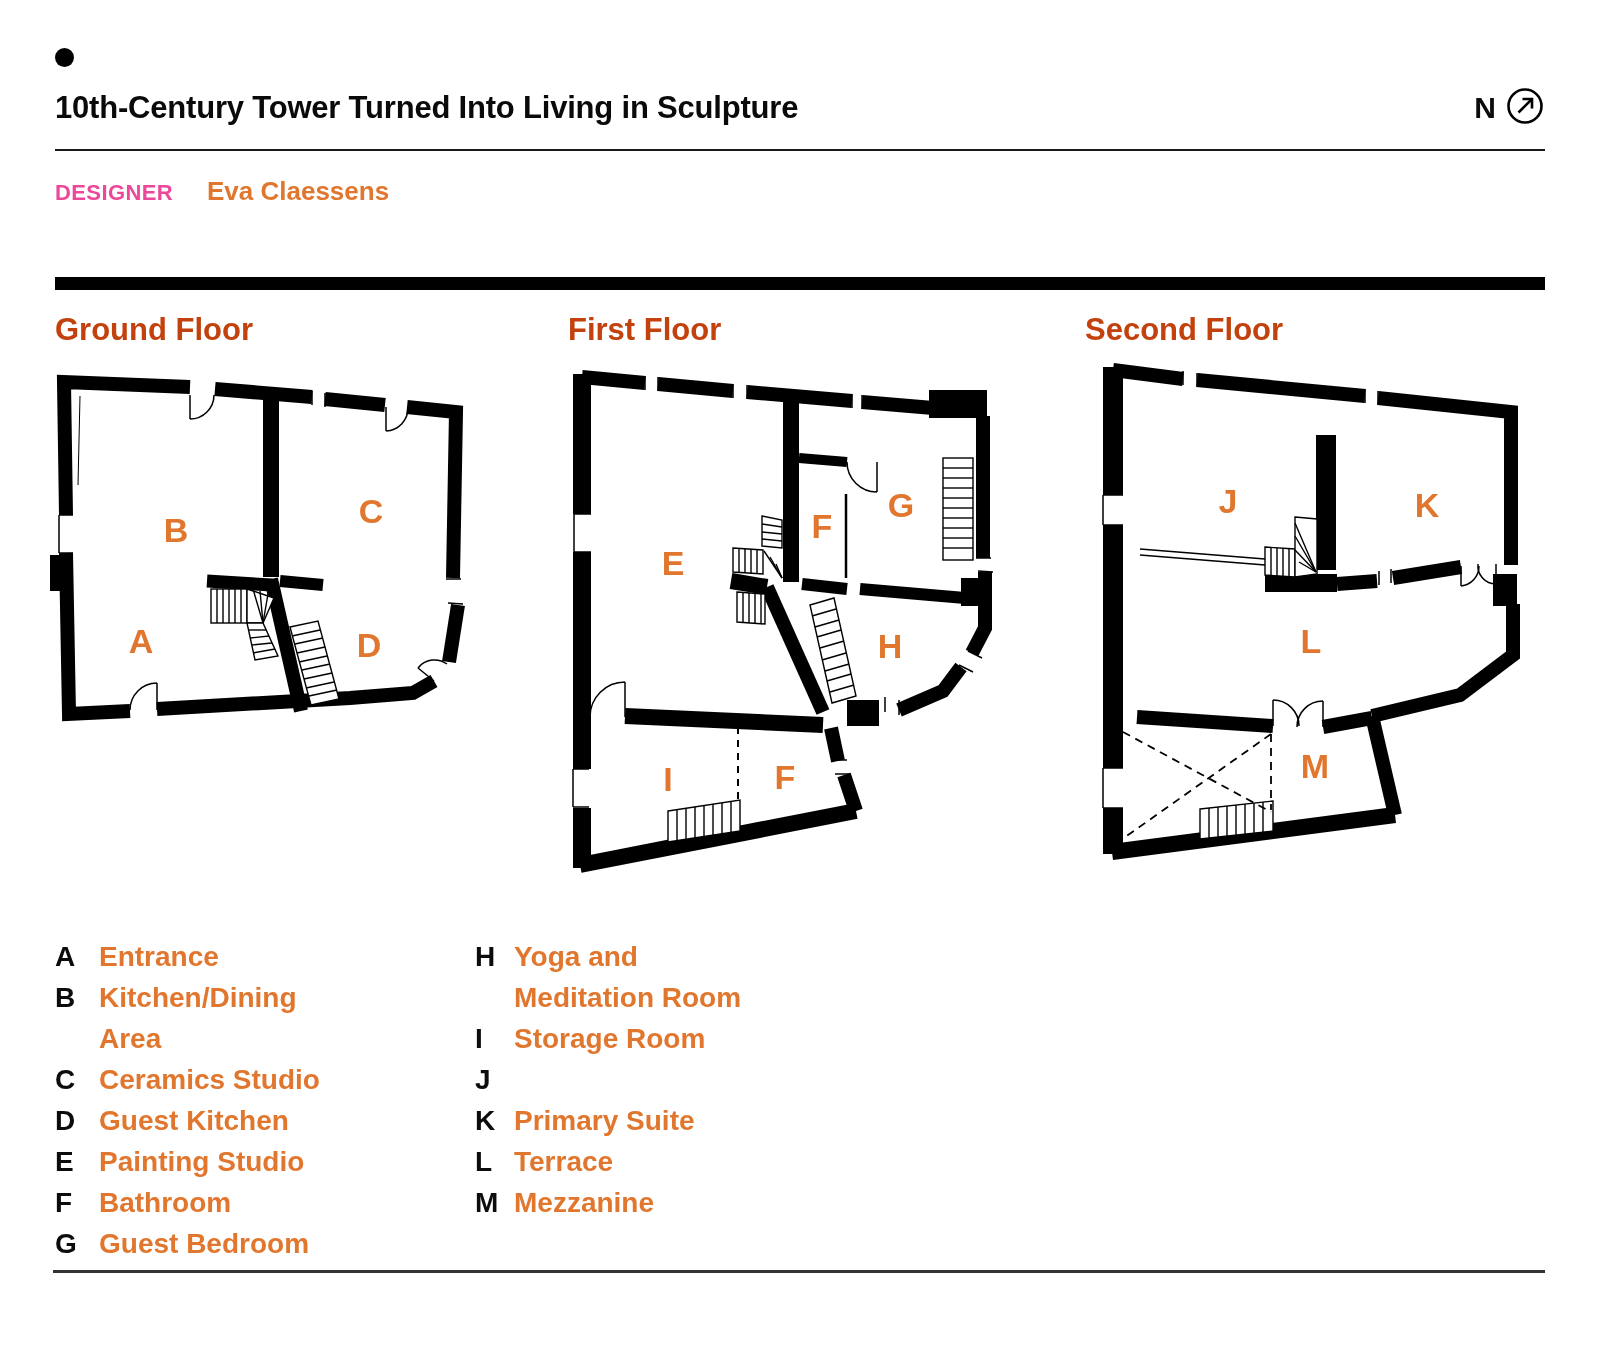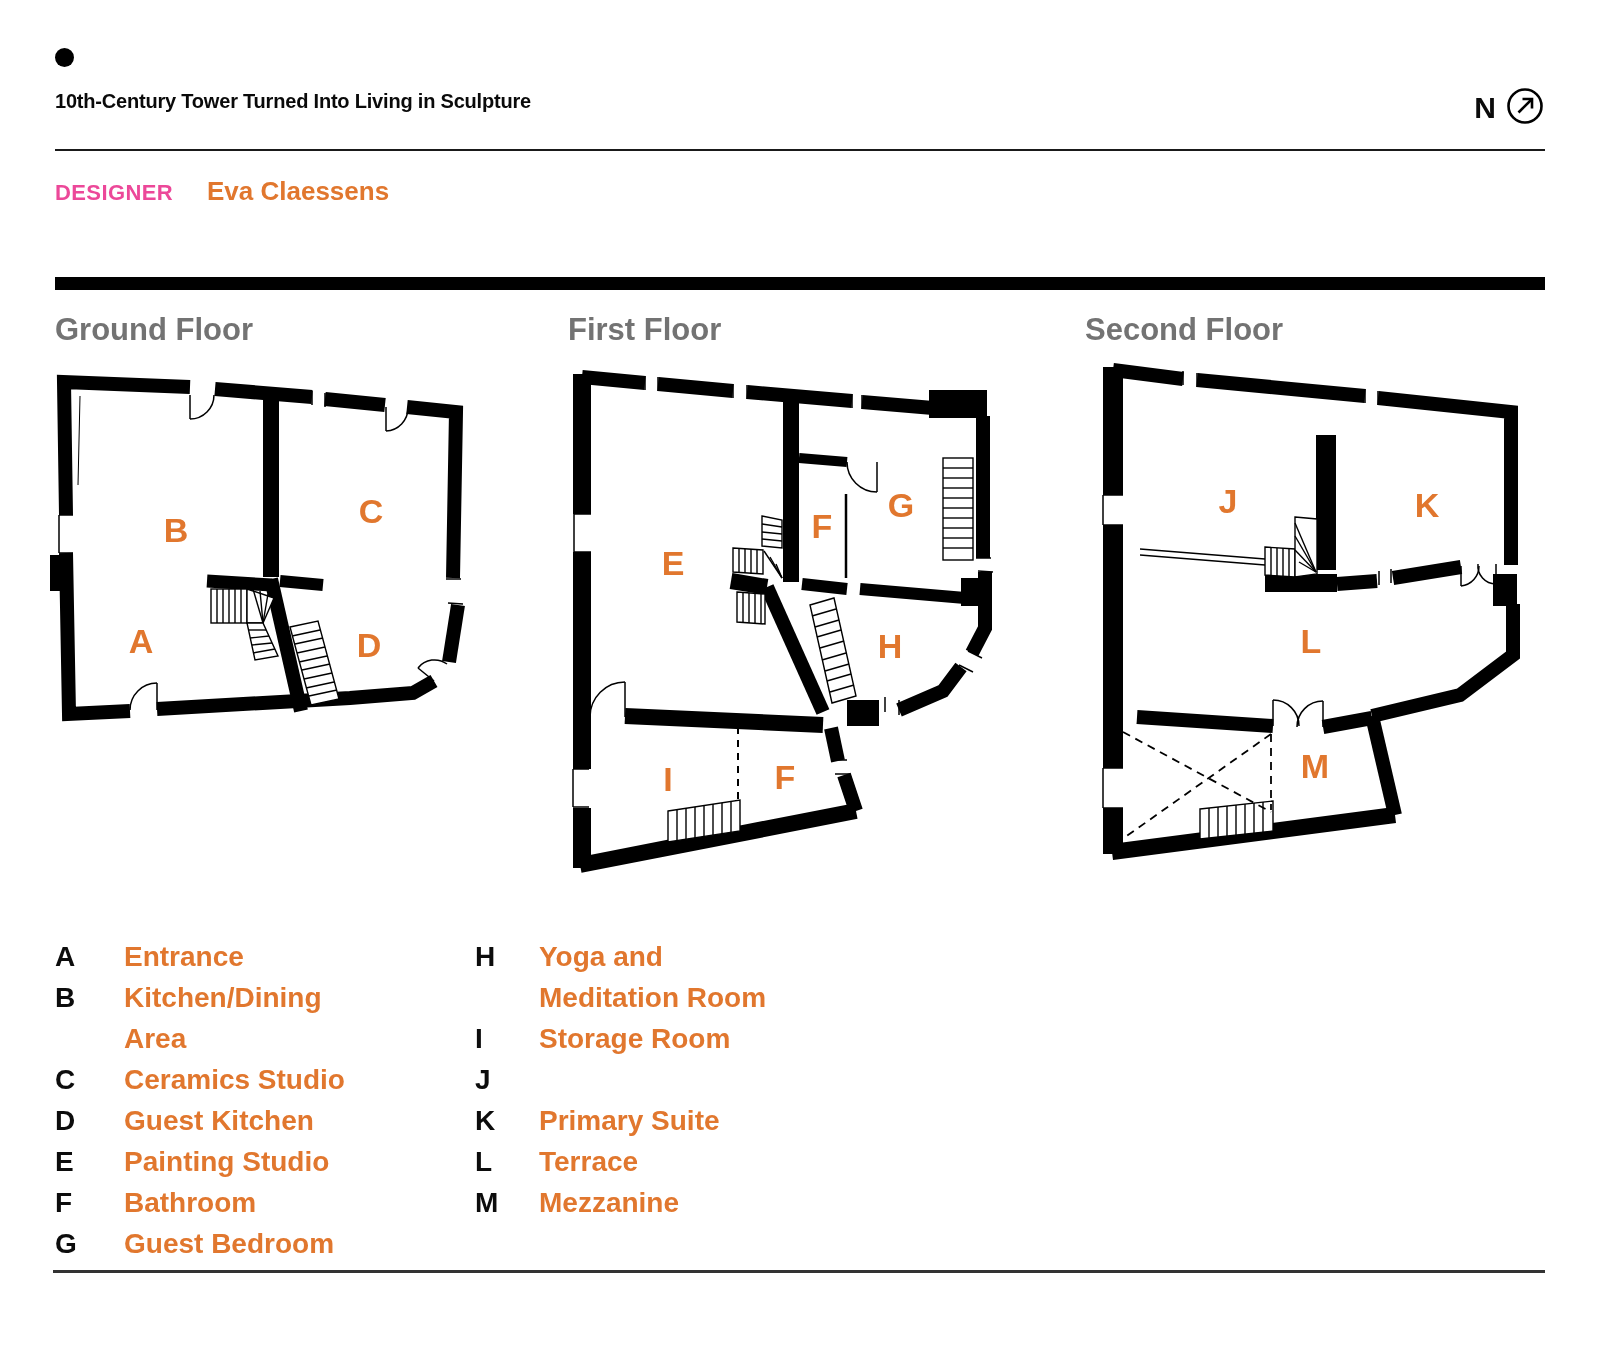--- a/index.html
+++ b/index.html
@@ -7,54 +7,54 @@
     --wall:#000000;
     --ink:#0b0b0b;
   }
   *{margin:0;padding:0;box-sizing:border-box;}
   html,body{background:#ffffff;}
   body{font-family:"Liberation Sans",sans-serif;color:var(--ink);}
   .page{position:relative;width:1600px;height:1372px;background:#fff;overflow:hidden;}
 
   .bullet{position:absolute;left:55px;top:48px;width:19px;height:19px;border-radius:50%;background:#000;}
 
-  .title{position:absolute;left:55px;top:90px;font-size:20px;font-weight:700;letter-spacing:-0.2px;color:#0a0a0a;}
+  .title{position:absolute;left:55px;top:90px;font-size:31px;font-weight:700;letter-spacing:-0.2px;color:#0a0a0a;}
 
   .north{position:absolute;right:55px;top:86px;display:flex;align-items:center;gap:9px;}
   .north .n-label{font-size:30px;font-weight:700;}
 
   .rule-thin{position:absolute;left:55px;top:149px;width:1490px;height:2px;background:#1a1a1a;}
   .rule-thick{position:absolute;left:55px;top:277px;width:1490px;height:13px;background:#000;}
   .rule-bottom{position:absolute;left:53px;top:1270px;width:1492px;height:3px;background:#333;}
 
   .meta{position:absolute;left:55px;top:176px;}
   .meta-row{display:flex;align-items:baseline;height:43px;}
   .meta-label{width:152px;font-size:22px;font-weight:700;letter-spacing:0.4px;color:#ec4899;}
   .meta-value{font-size:26px;font-weight:700;color:var(--accent);}
 
-  .floor-title{position:absolute;top:312px;font-size:31px;font-weight:700;color:#737373;}
+  .floor-title{position:absolute;top:312px;font-size:31px;font-weight:700;color:#c2410c;}
   #ft-ground{left:55px;}
   #ft-first{left:568px;}
   #ft-second{left:1085px;}
 
   .plan{position:absolute;}
   #plan-ground{left:50px;top:365px;}
   #plan-first{left:555px;top:360px;}
   #plan-second{left:1085px;top:360px;}
 
   .plan svg .plan-letter{font-family:"Liberation Sans",sans-serif;font-size:34px;font-weight:700;}
 
   .legend{position:absolute;top:936px;left:0;width:1600px;}
   .legend-col{position:absolute;top:0;}
   #legend-col1{left:55px;width:400px;}
   #legend-col2{left:475px;width:300px;}
   .legend-row{display:flex;align-items:flex-start;min-height:41px;}
   .legend-letter{flex:0 0 44px;font-size:28px;font-weight:700;color:#0c0c0c;line-height:41px;}
   #legend-col2 .legend-letter{flex:0 0 39px;}
-  .legend-name{font-size:28px;font-weight:700;color:var(--accent);line-height:41px;max-width:232px;margin-left:25px;}
+  .legend-name{font-size:28px;font-weight:700;color:var(--accent);line-height:41px;max-width:232px;}
 </style>
 </head>
 <body>
 
 <div class="page">
 
   <div class="bullet"></div>
 
   <div class="title">10th-Century Tower Turned Into Living in Sculpture</div>
 

